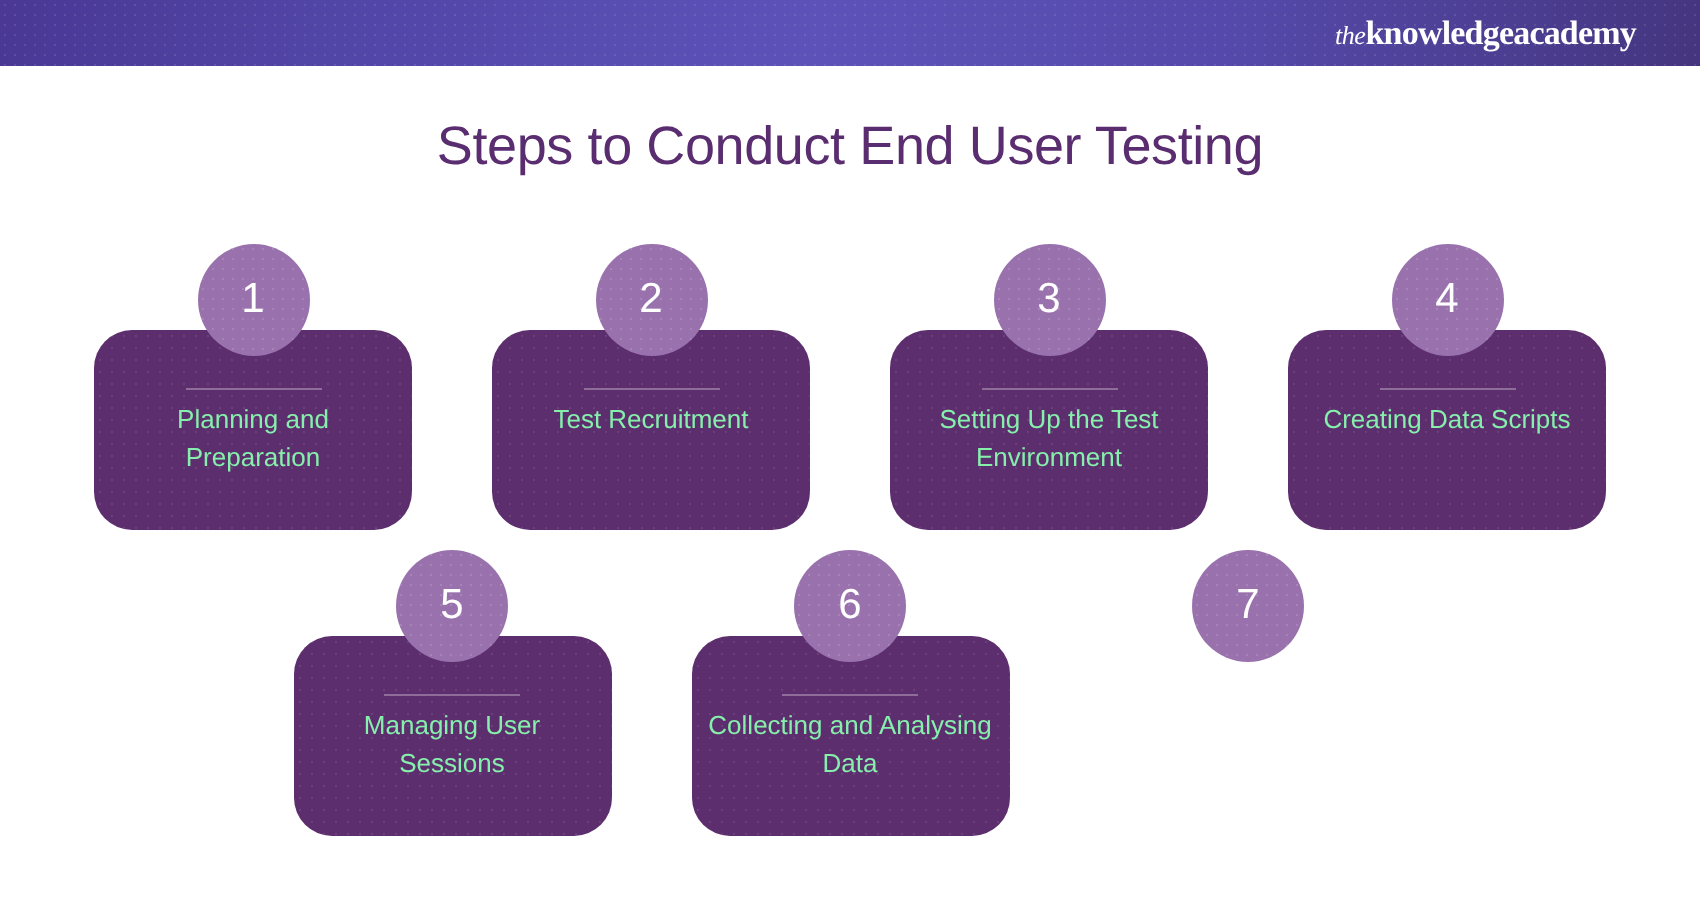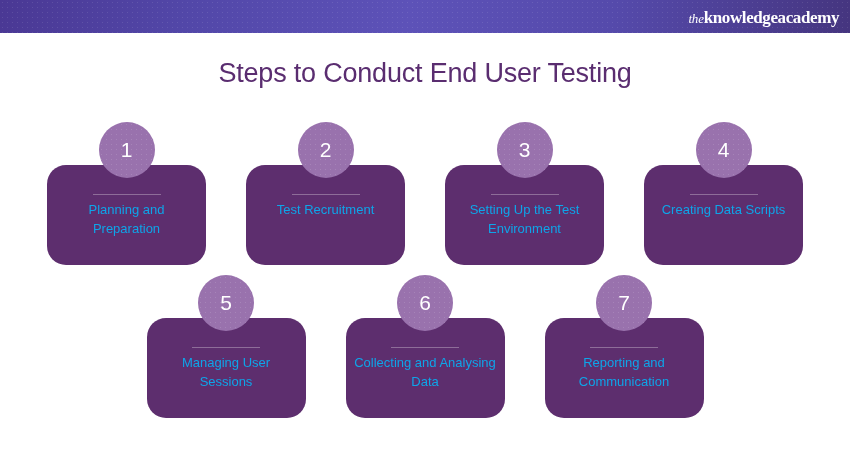--- a/index.html
+++ b/index.html
@@ -34,21 +34,21 @@
     content: "";
     position: absolute;
     inset: 0;
     background-image:
       radial-gradient(rgba(255,255,255,0.10) 0.6px, transparent 0.7px);
     background-size: 5px 5px;
     pointer-events: none;
   }
   #brand-logo {
     position: absolute;
-    right: 11px;
+    right: 32px;
     top: 50%;
     transform: translateY(-50%);
     color: #ffffff;
     white-space: nowrap;
     line-height: 1;
     z-index: 2;
   }
   #brand-logo .brand-the {
     font-family: "Liberation Serif", serif;
     font-style: italic;
@@ -158,21 +158,21 @@
   .step-label {
     position: absolute;
     left: 8px;
     right: 8px;
     top: 36px;
     bottom: 8px;
     display: flex;
     align-items: flex-start;
     justify-content: center;
     text-align: center;
-    color: #0ea5e9;
+    color: #86efac;
     font-size: 13px;
     line-height: 1.45;
     z-index: 2;
   }
 </style>
 </head>
 <body>
 
 <div id="header-bar">
   <div id="brand-logo">
@@ -245,19 +245,15 @@
     <div class="step-body">
       <div class="step-divider"></div>
       <div class="step-label">Collecting and Analysing Data</div>
     </div>
   </div>
 
   <div class="step-card">
     <div class="step-badge">
       <span class="badge-num">7</span>
     </div>
-    <div class="step-body">
-      <div class="step-divider"></div>
-      <div class="step-label">Reporting and Communication</div>
-    </div>
   </div>
 
 </div>
 
 </body></html>

